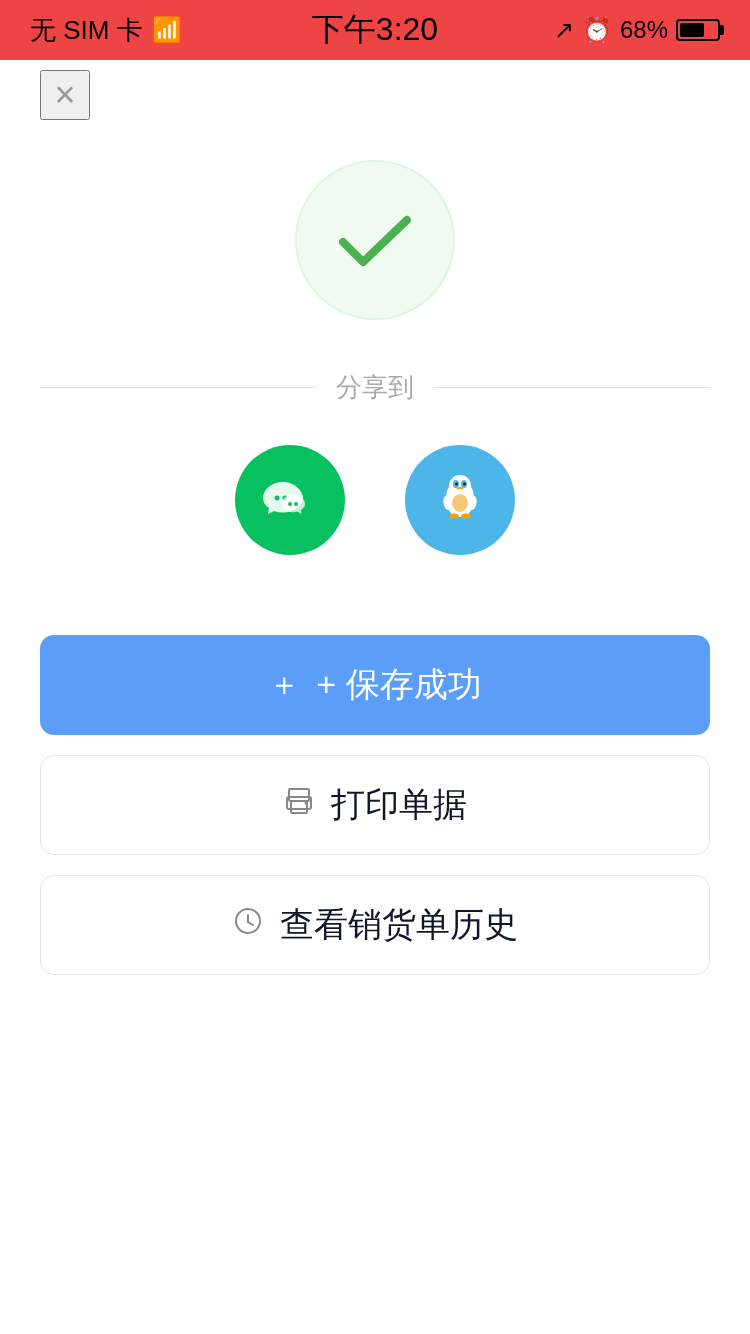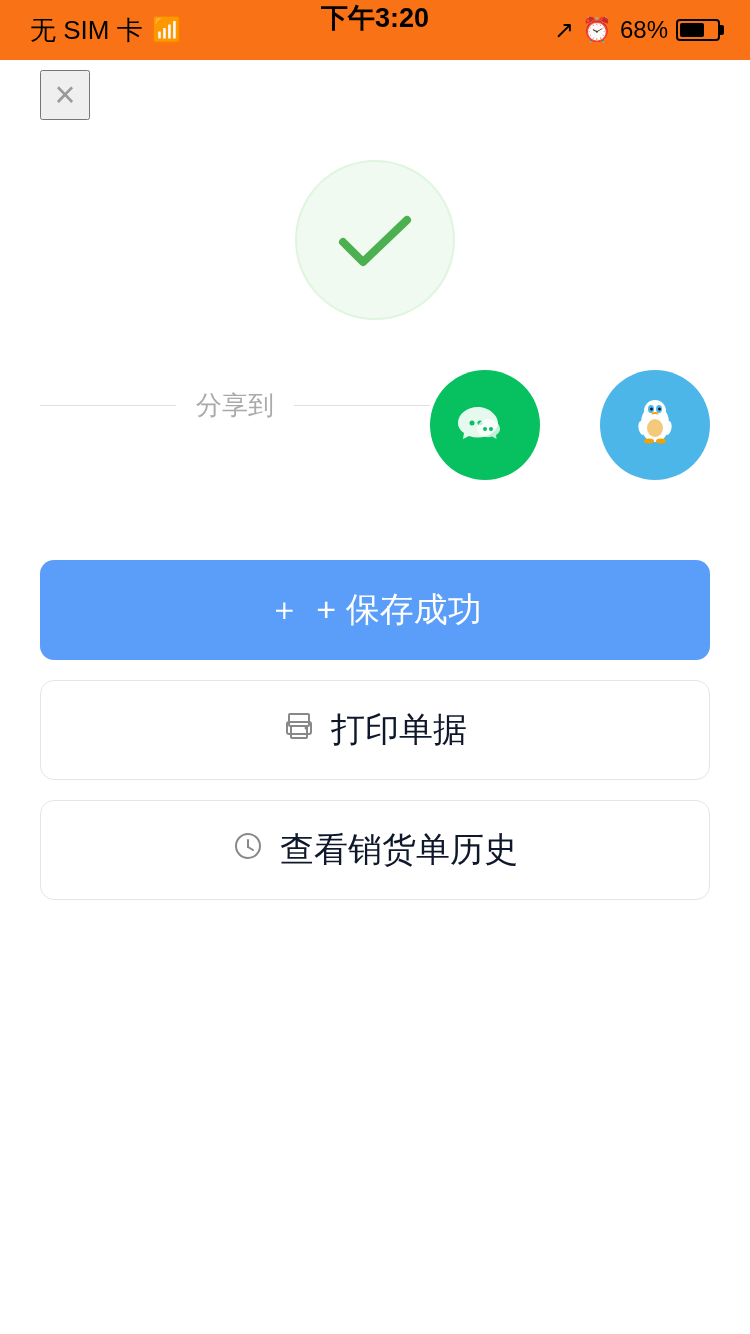--- a/index.html
+++ b/index.html
@@ -15,41 +15,42 @@
       background: #ffffff;
       font-family: -apple-system, 'PingFang SC', 'Helvetica Neue', Arial, sans-serif;
       display: flex;
       flex-direction: column;
     }
 
     
     .status-bar {
       display: flex;
       justify-content: space-between;
+      align-items: center;
       padding: 0 30px;
       height: 60px;
-      background: #f97316;
+      background: #ef4444;
     }
 
     .status-left {
       display: flex;
       align-items: center;
       gap: 10px;
       font-size: 26px;
       font-weight: 500;
       color: #000;
     }
 
     .wifi-icon {
       font-size: 24px;
     }
 
     .status-center {
-      font-size: 27px;
-      font-weight: 700;
+      font-size: 32px;
+      font-weight: 400;
       color: #000;
       position: absolute;
       left: 50%;
       transform: translateX(-50%);
     }
 
     .status-right {
       display: flex;
       align-items: center;
       gap: 8px;
@@ -142,20 +143,21 @@
       font-size: 52px;
       font-weight: 500;
       color: #333;
       margin-bottom: 60px;
     }
 
     
     .share-section {
       width: 100%;
       display: flex;
+      flex-direction: column;
       align-items: center;
       margin-bottom: 50px;
     }
 
     .divider-row {
       width: 100%;
       display: flex;
       align-items: center;
       gap: 20px;
       margin-bottom: 40px;

